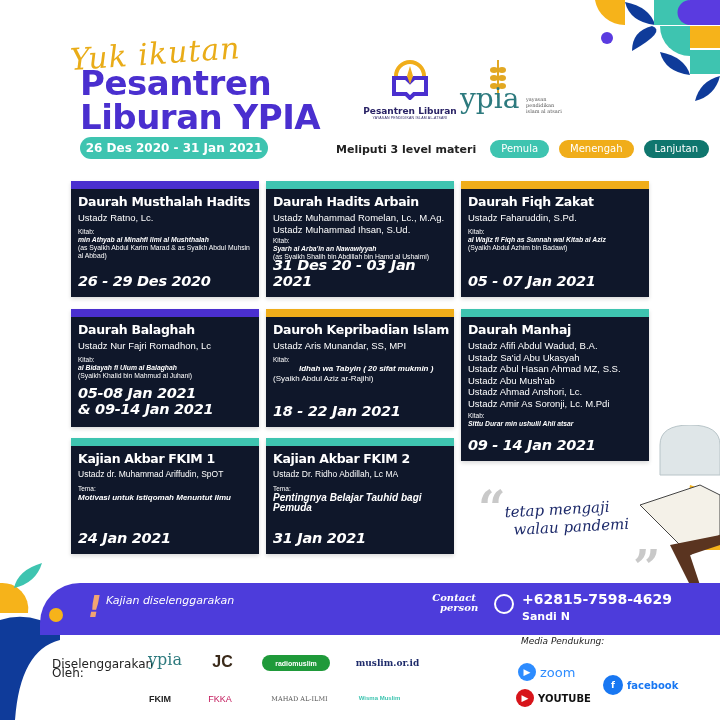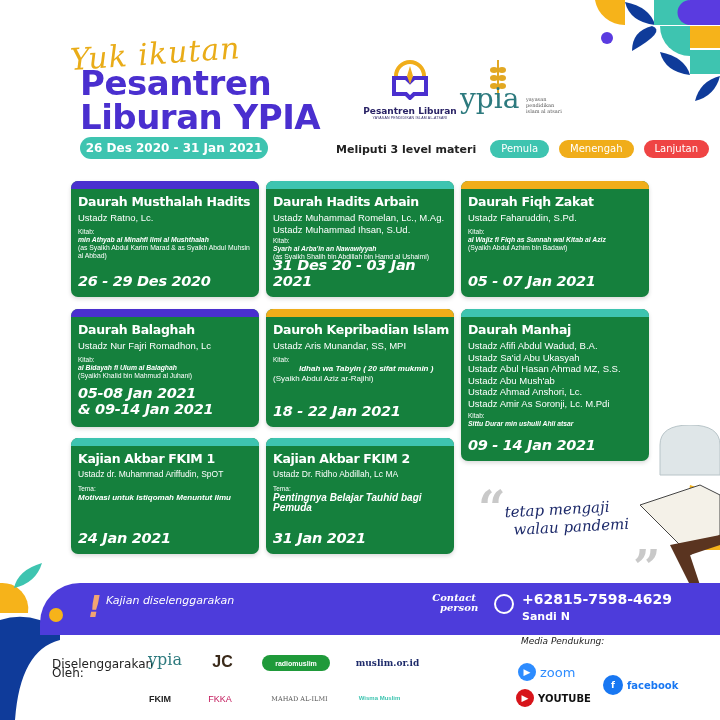--- a/index.html
+++ b/index.html
@@ -18,21 +18,21 @@
   .logo-pl .t2 { font-size: 3.5px; color: #2a2366; letter-spacing: 0.2px; }
   .logo-ypia { position: absolute; left: 460px; top: 60px; width: 110px; height: 62px; }
   .logo-ypia .yp { position: absolute; left: 0; top: 22px; font-family: "DejaVu Serif", serif; font-size: 28px; color: #2d7a7e; }
   .logo-ypia .small { position: absolute; left: 66px; top: 36px; font-family: "DejaVu Serif", serif; font-size: 5px; line-height: 6px; color: #555; }
 
   .levels { position: absolute; left: 312px; top: 140px; display: flex; align-items: center; gap: 10px; }
   .levels .lbl { font-family: "DejaVu Sans", sans-serif; font-size: 11px; font-weight: bold; color: #222; margin-right: 4px; margin-left: 24px; }
   .pill { height: 18px; border-radius: 9px; color: #fff; font-family: "DejaVu Sans", sans-serif; font-size: 10px; line-height: 18px; padding: 0 11px; }
 
   
-  .card { position: absolute; width: 188px; border-radius: 7px; overflow: hidden; background: #15803d; color: #fff; box-shadow: 0 2px 4px rgba(0,0,0,0.15); }
+  .card { position: absolute; width: 188px; border-radius: 0; overflow: hidden; background: #0f172a; color: #fff; box-shadow: 0 2px 4px rgba(0,0,0,0.15); }
   .card .bar { height: 8px; }
   .card .body { padding: 5px 7px 0 7px; }
   .card .ctitle { font-family: "DejaVu Sans", sans-serif; font-weight: bold; font-size: 12.5px; letter-spacing: -0.3px; margin-bottom: 3px; white-space: nowrap; }
   .card .ust { font-size: 9.5px; line-height: 11.5px; white-space: nowrap; }
   .card .klbl { font-size: 6.5px; margin-top: 4px; line-height: 8px; }
   .card .kitab { font-size: 6.8px; font-weight: bold; font-style: italic; line-height: 8px; }
   .card .auth { font-size: 6.8px; line-height: 8px; }
   .card .date { position: absolute; left: 7px; bottom: 8px; font-family: "DejaVu Sans", sans-serif; font-weight: bold; font-style: italic; font-size: 14.5px; line-height: 16px; letter-spacing: -0.3px; }
 
   
@@ -108,21 +108,21 @@
       <ellipse cx="14" cy="26" rx="4" ry="3" fill="#e2a823"></ellipse>
   </svg>
   <div class="yp">ypia</div>
   <div class="small" style="width:36px;">yayasan pendidikan islam al atsari</div>
 </div>
 
 <div class="levels">
   <span class="lbl">Meliputi 3 level materi</span>
   <span class="pill" style="background:#3ec4b0">Pemula</span>
   <span class="pill" style="background:#f0ad1a">Menengah</span>
-  <span class="pill" style="background:#ef4444">Lanjutan</span>
+  <span class="pill" style="background:#0f766e">Lanjutan</span>
 </div>
 
 <div class="card" style="left:71px;top:181px;height:116px;">
   <div class="bar" style="background:#4a2fcf"></div>
   <div class="body">
     <div class="ctitle">Daurah Musthalah Hadits</div>
     <div class="ust">Ustadz Ratno, Lc.</div>
     <div class="klbl">Kitab:</div>
     <div class="kitab">min Athyab al Minahfi Ilmi al Mushthalah</div>
     <div class="auth">(as Syaikh Abdul Karim Marad &amp; as Syaikh Abdul Muhsin al Abbad)</div>

